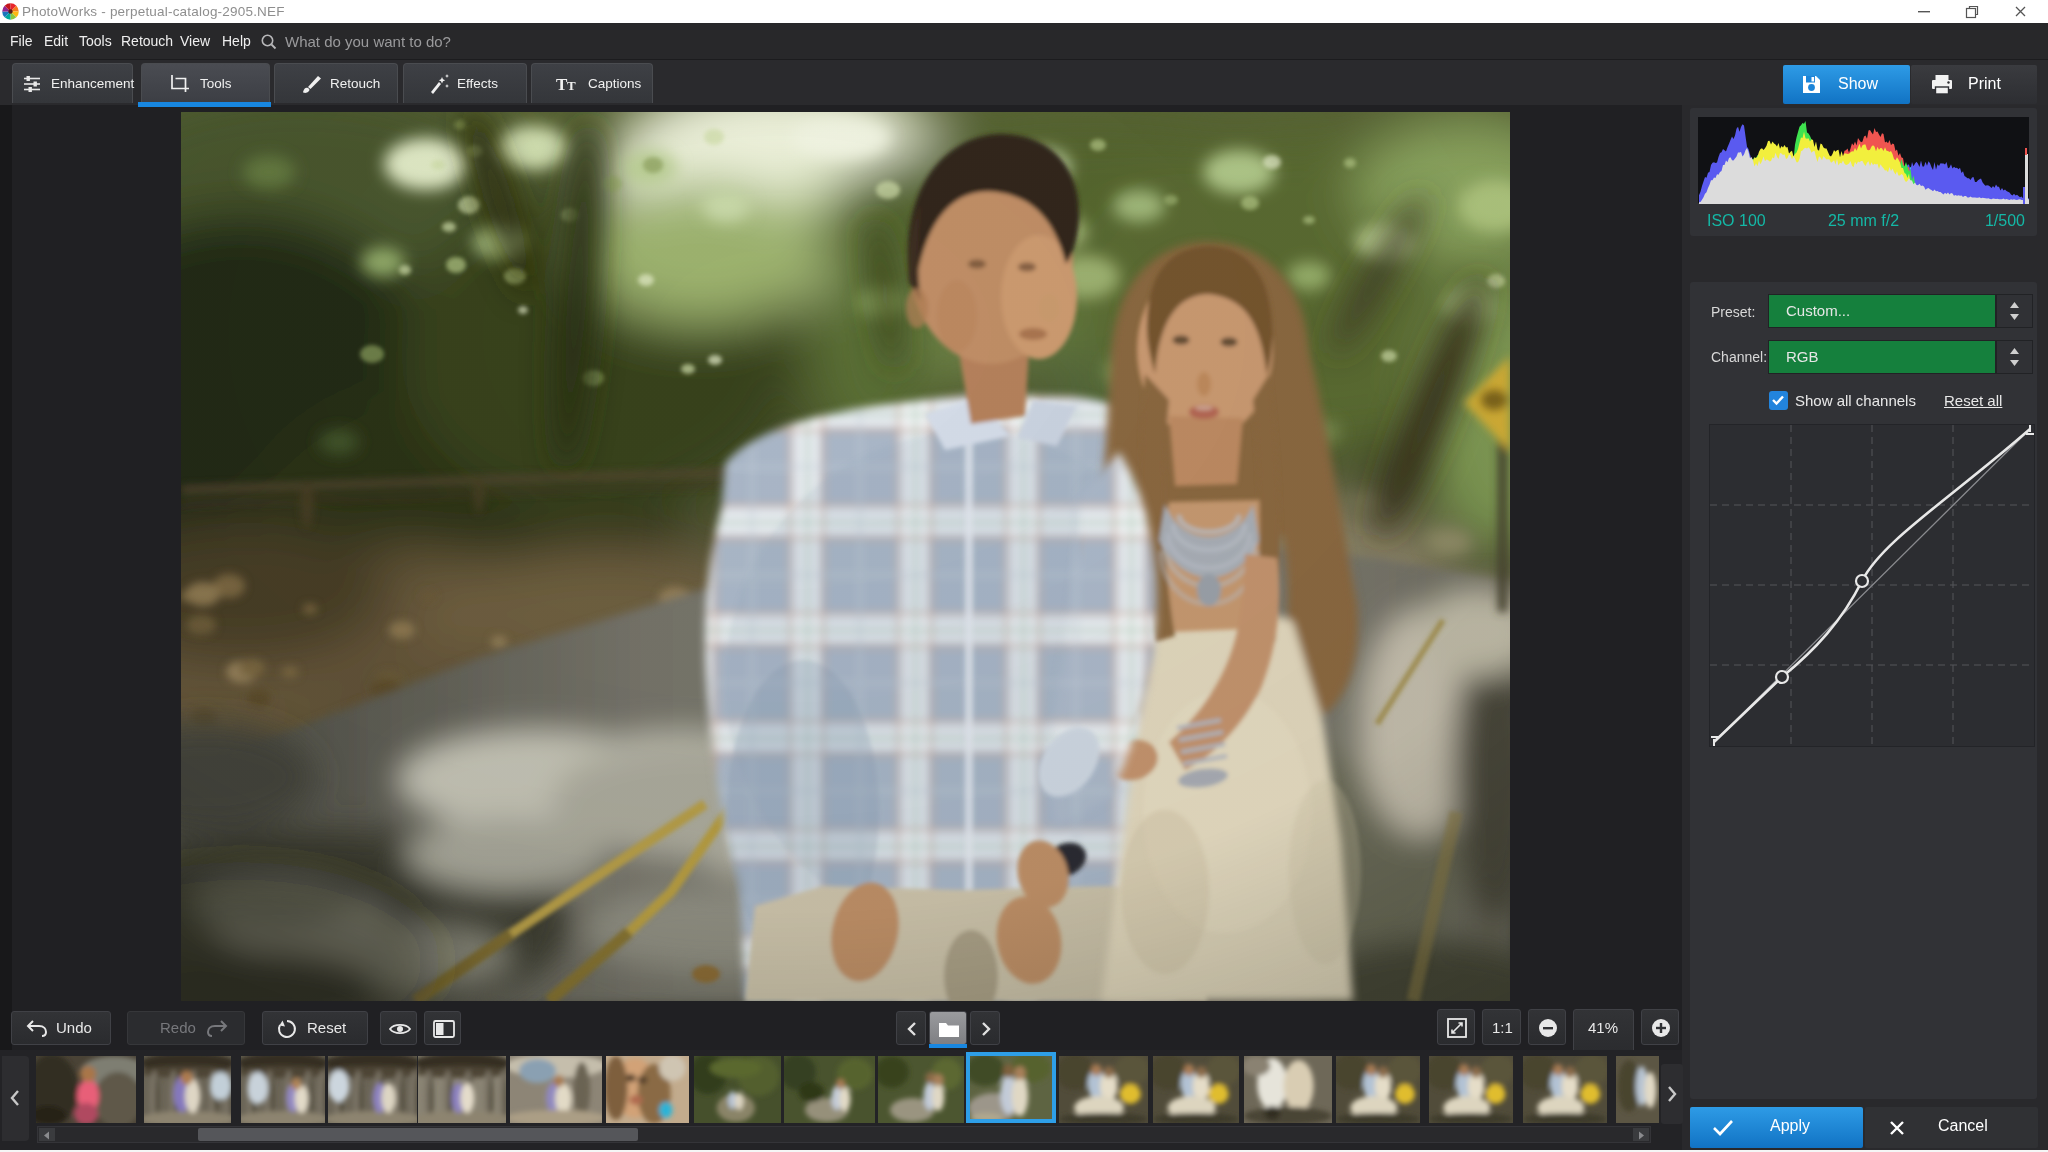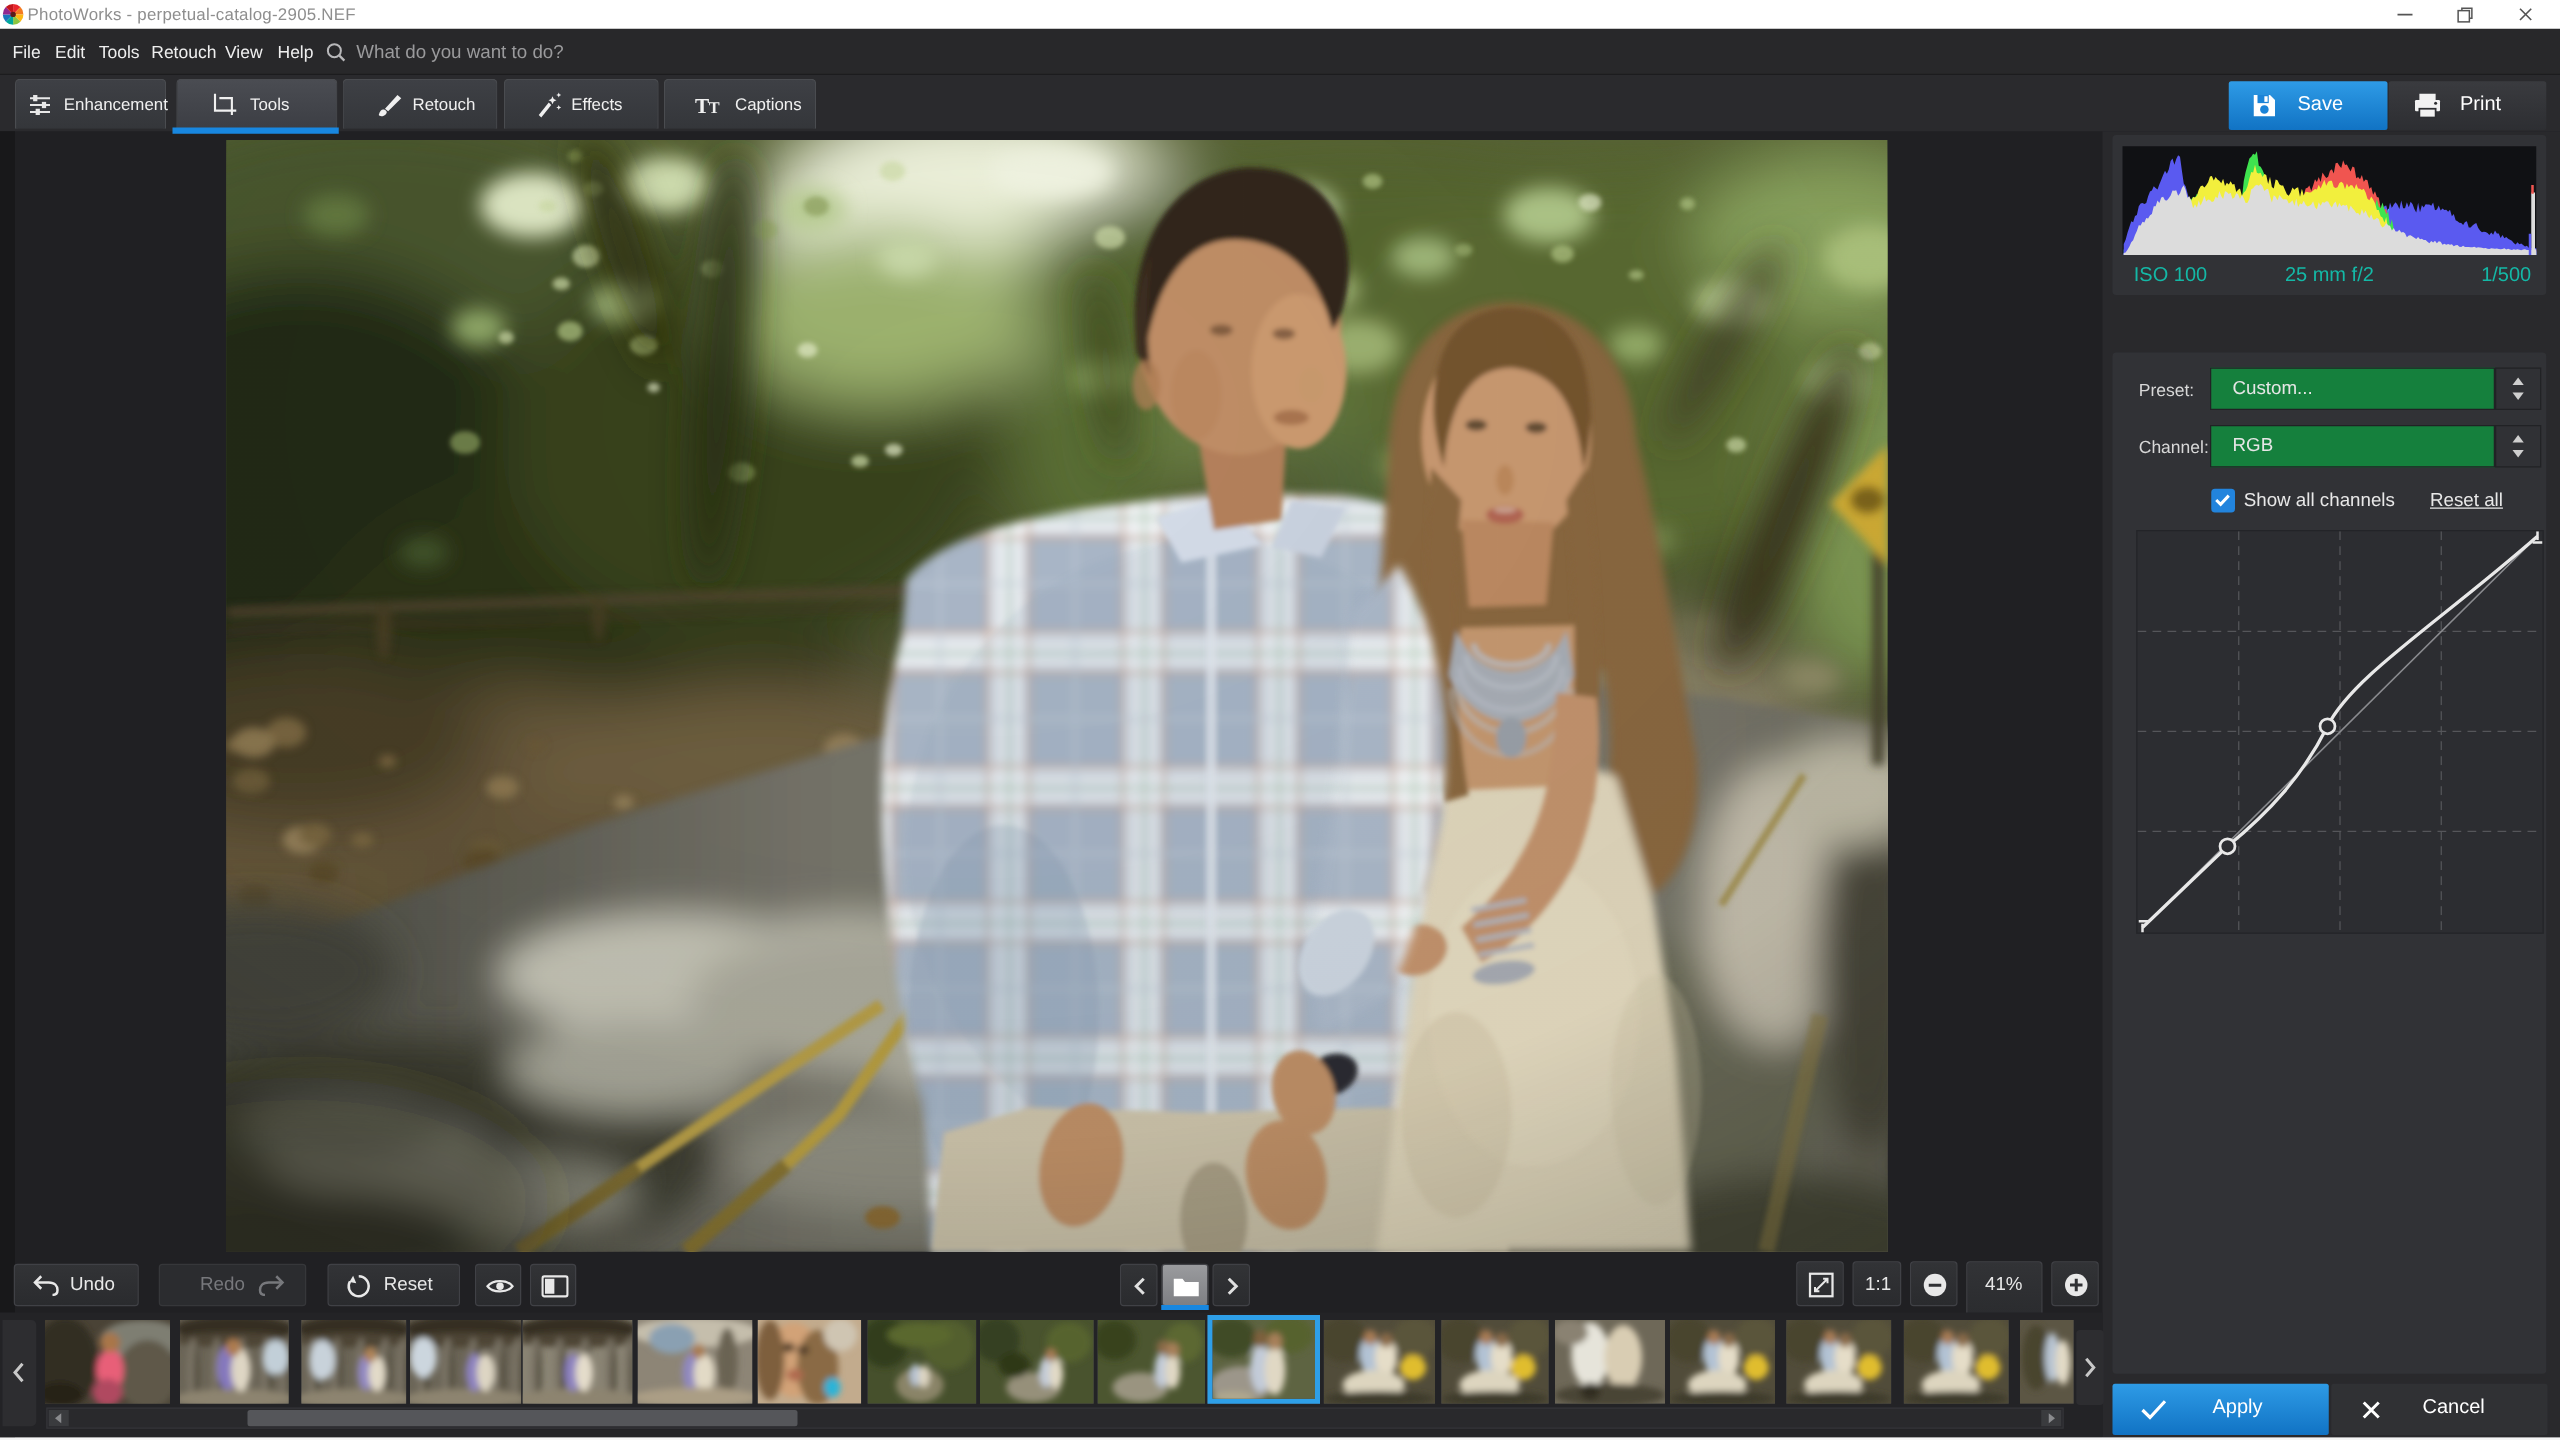--- a/index.html
+++ b/index.html
@@ -156,21 +156,21 @@
 </div>
 <div id="tab-underline"></div>
 
 <div id="savebtn">
   <svg class="abs" style="left:18px;top:9px" width="21" height="21" viewBox="0 0 21 21">
     <path d="M2,2 L15,2 L19,6 L19,19 L2,19 Z" fill="#fff"></path>
     <rect x="5" y="2" width="9" height="6.5" fill="#1b84d8"></rect>
     <rect x="10.5" y="3" width="2.6" height="4.5" fill="#fff"></rect>
     <circle cx="10.5" cy="13.5" r="3.4" fill="#1b84d8"></circle>
   </svg>
-  <span style="left:55px">Save</span>
+  <span style="left:55px">Show</span>
 </div>
 <div id="printbtn">
   <svg class="abs" style="left:20px;top:9px" width="22" height="21" viewBox="0 0 22 21">
     <rect x="4.5" y="1" width="13" height="5" fill="#f2f2f2"></rect>
     <rect x="1" y="6" width="20" height="9" rx="1" fill="#f2f2f2"></rect>
     <rect x="4.5" y="13" width="13" height="7" fill="#f2f2f2" stroke="#2d2e32" stroke-width="1.4"></rect>
     <circle cx="17.5" cy="8.5" r="1.2" fill="#2d2e32"></circle>
   </svg>
   <span style="left:57px">Print</span>
 </div>

